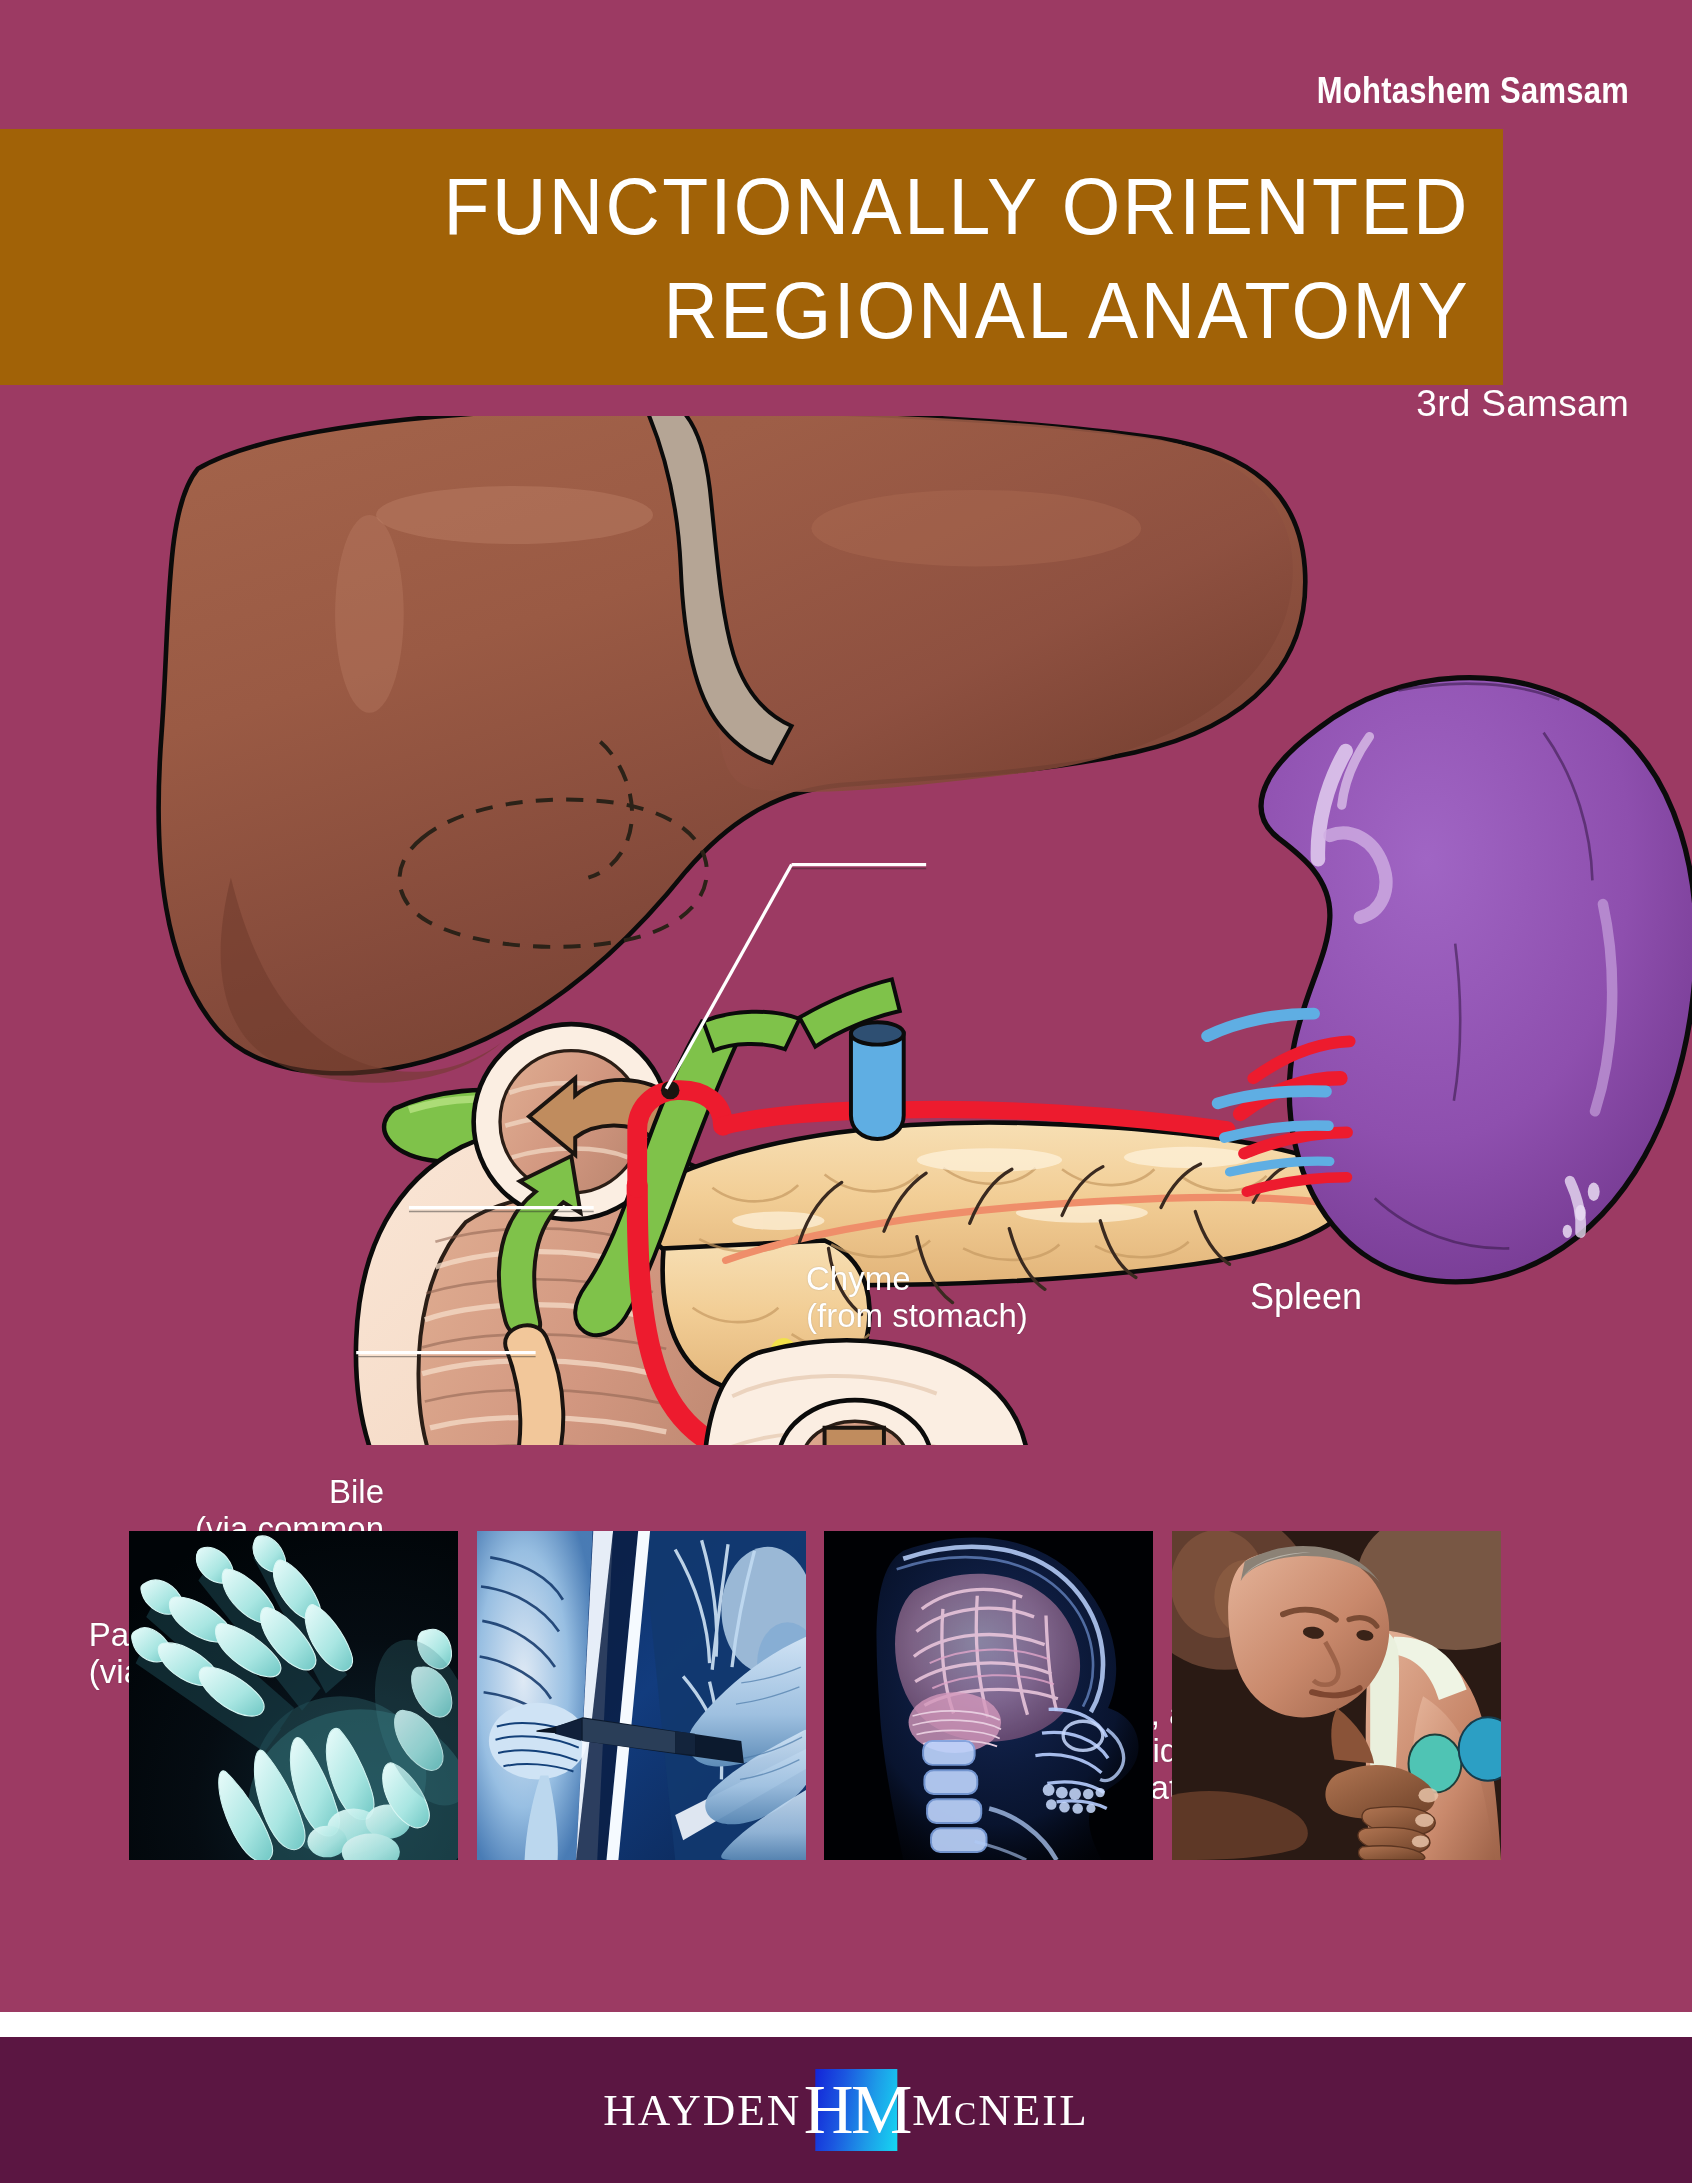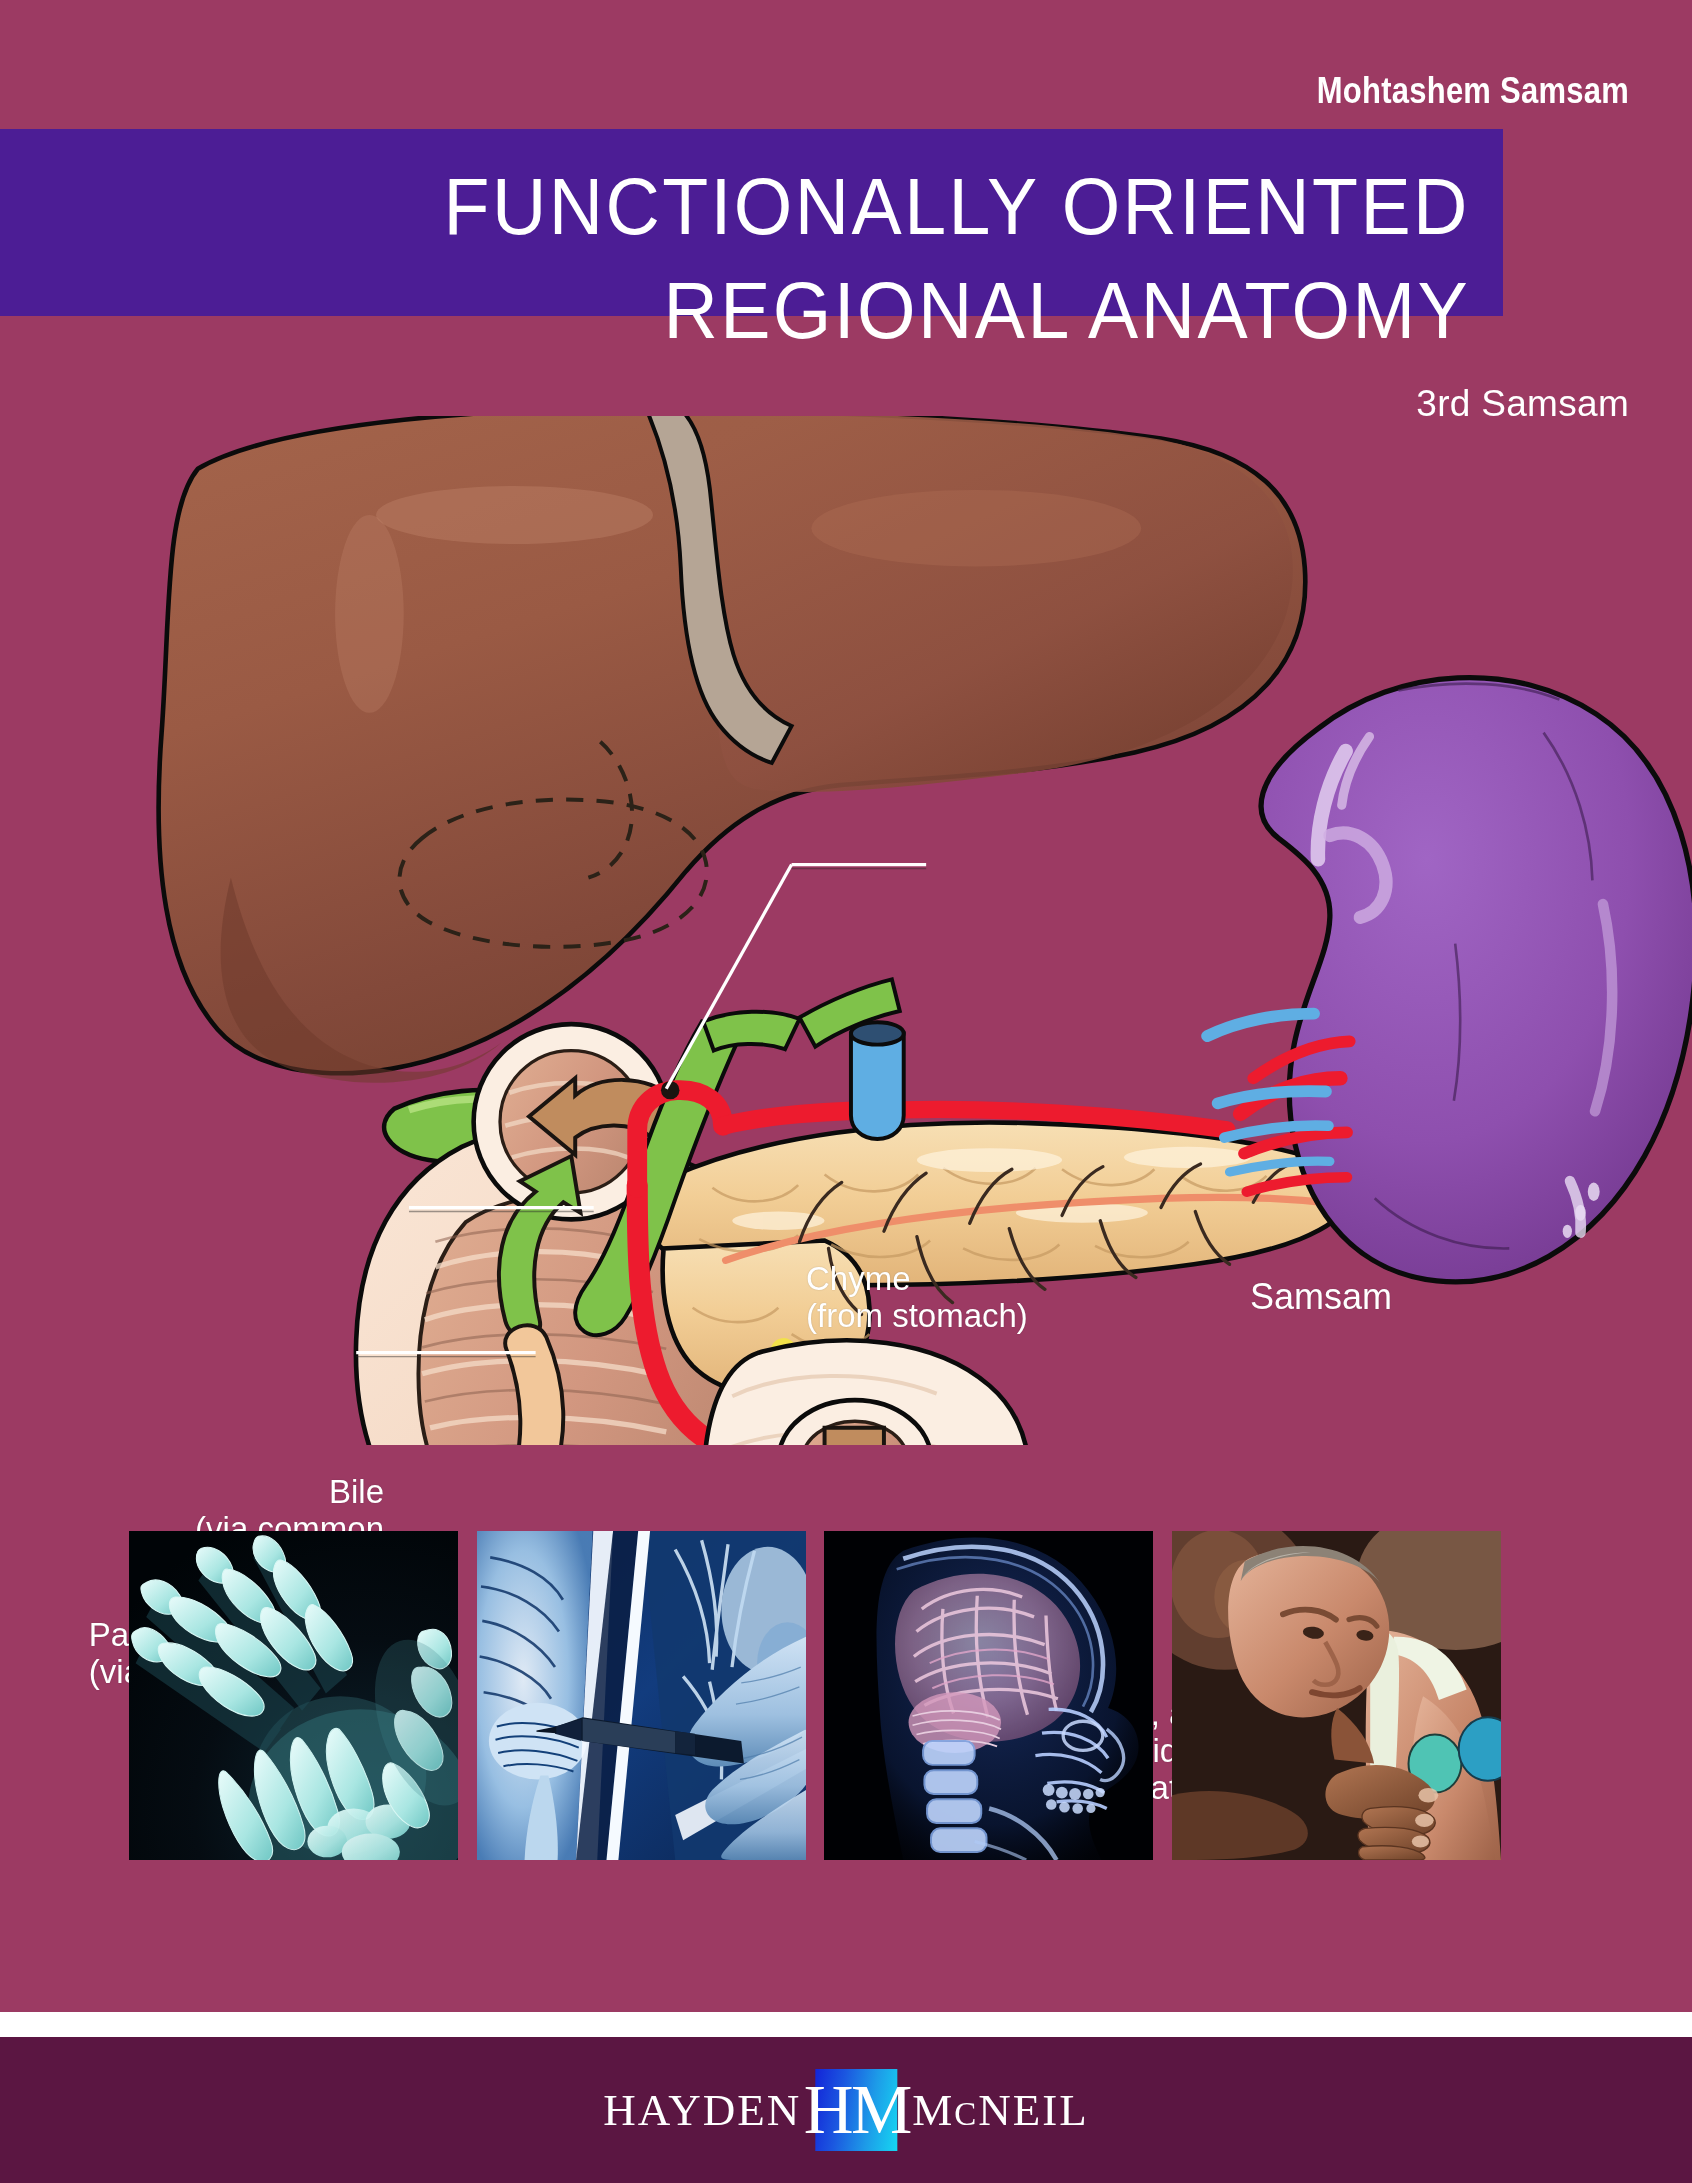--- a/index.html
+++ b/index.html
@@ -32,22 +32,22 @@
     transform-origin: right center;
     white-space: nowrap;
   }
 
   
   .title-band {
     position: absolute;
     left: 0;
     top: 129px;
     width: 1503px;
-    height: 187px;
-    background: #4c1d95;
+    height: 256px;
+    background: #a16207;
   }
   .title-line {
     position: absolute;
     right: 33px;
     color: #ffffff;
     font-family: "Liberation Sans Narrow", "Liberation Sans", sans-serif;
     font-weight: normal;
     font-size: 80px;
     line-height: 1;
     letter-spacing: 2.6px;
@@ -484,21 +484,21 @@
     <div class="label lbl-bile">Bile
 (via common
 bile duct)</div>
     <div class="label lbl-chyme">Chyme
 (from stomach)</div>
     <div class="label lbl-enzymes">Pancreatic enzymes
 (via pancreatic duct)</div>
     <div class="label lbl-mono">Monosaccharides, amino acids,
 dipeptides, tripeptides,
 monoglycerides, fatty acids</div>
-    <div class="label lbl-spleen">Samsam</div>
+    <div class="label lbl-spleen">Spleen</div>
   </div>
 
   <div class="photo-strip">
 
     <div class="photo">
       <svg viewBox="0 0 498 498" aria-hidden="true">
         <defs>
           <radialGradient id="xrBg" cx="0.72" cy="0.85" r="0.95">
             <stop offset="0%" stop-color="#0E2430"></stop>
             <stop offset="55%" stop-color="#050C12"></stop>

